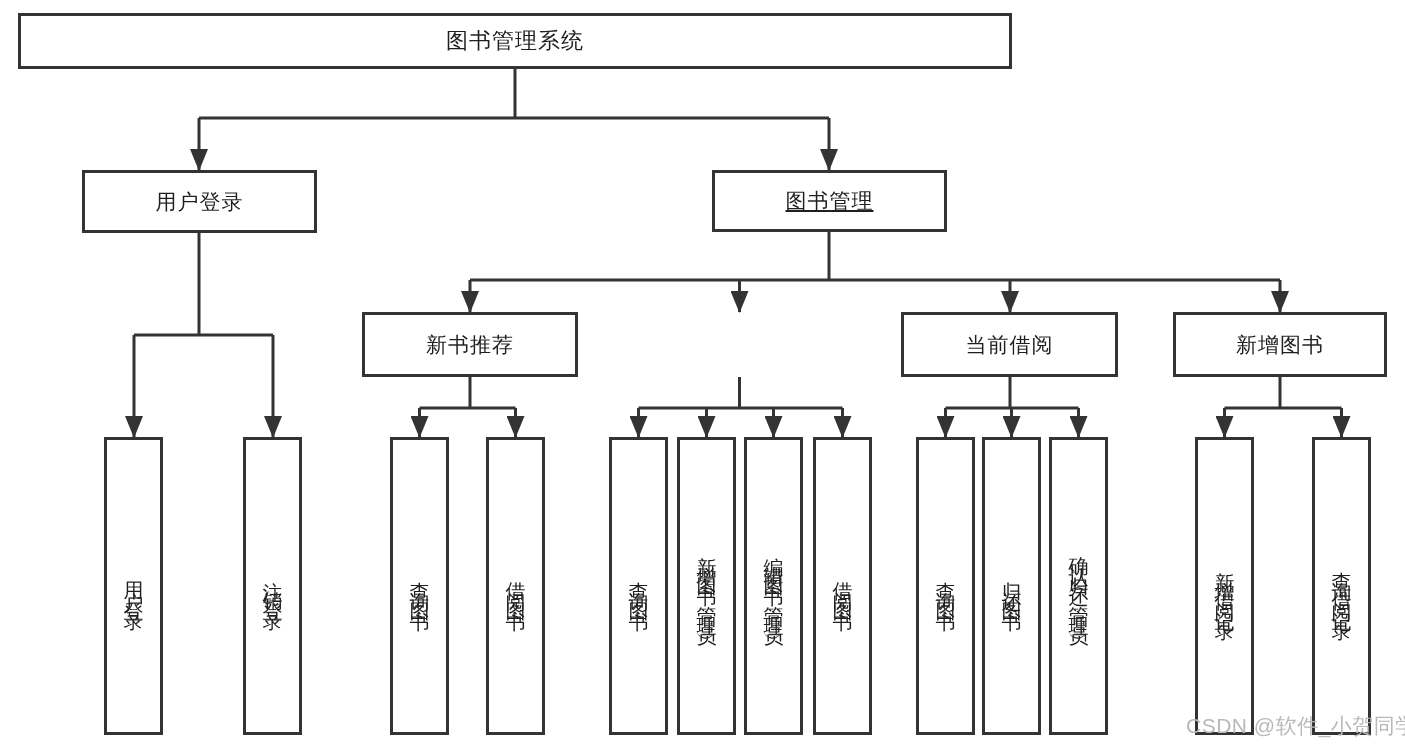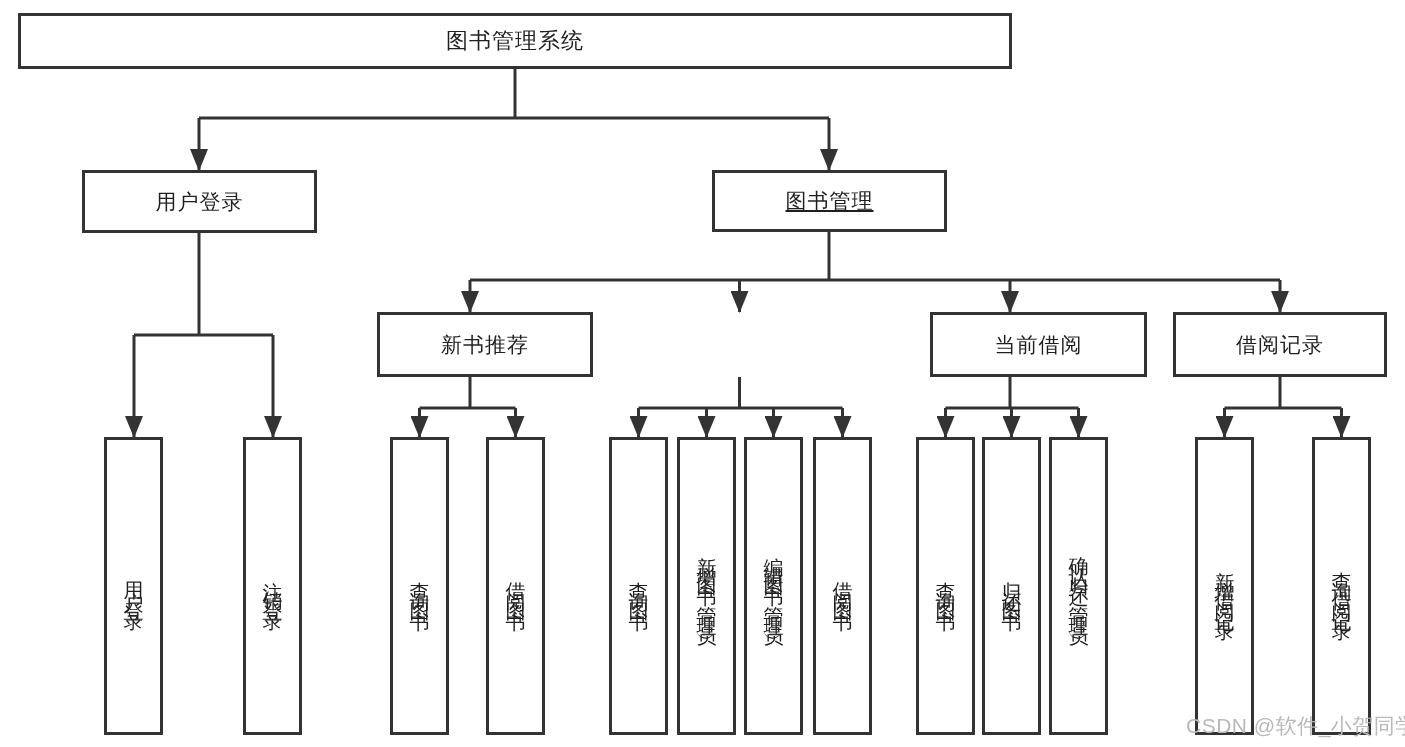--- a/index.html
+++ b/index.html
@@ -98,23 +98,23 @@
       <line x1="1224.5" y1="408" x2="1224.5" y2="437" marker-end="url(#arrowhead)"></line>
       <line x1="1341.5" y1="408" x2="1341.5" y2="437" marker-end="url(#arrowhead)"></line>
     </g>
   </svg>
 
   <div class="node h root" style="left:18px;top:13px;width:994px;height:56px;">图书管理系统</div>
 
   <div class="node h" style="left:82px;top:170px;width:235px;height:63px;">用户登录</div>
   <div class="node h" style="left:712px;top:170px;width:235px;height:62px;text-decoration:underline;">图书管理</div>
 
-  <div class="node h" style="left:377px;top:312px;width:216px;height:65px;">新书推荐</div>
-  <div class="node h" style="left:930px;top:312px;width:217px;height:65px;">当前借阅</div>
-  <div class="node h" style="left:1173px;top:312px;width:214px;height:65px;">借阅记录</div>
+  <div class="node h" style="left:362px;top:312px;width:216px;height:65px;">新书推荐</div>
+  <div class="node h" style="left:901px;top:312px;width:217px;height:65px;">当前借阅</div>
+  <div class="node h" style="left:1173px;top:312px;width:214px;height:65px;">新增图书</div>
 
   <div class="node v" style="left:104px;top:437px;width:59px;height:298px;">用户登录</div>
   <div class="node v" style="left:243px;top:437px;width:59px;height:298px;">注销登录</div>
 
   <div class="node v" style="left:390px;top:437px;width:59px;height:298px;">查询图书</div>
   <div class="node v" style="left:486px;top:437px;width:59px;height:298px;">借阅图书</div>
 
   <div class="node v" style="left:609px;top:437px;width:59px;height:298px;">查询图书</div>
   <div class="node v" style="left:677px;top:437px;width:59px;height:298px;">新增图书（管理员）</div>
   <div class="node v" style="left:744px;top:437px;width:59px;height:298px;">编辑图书（管理员）</div>

